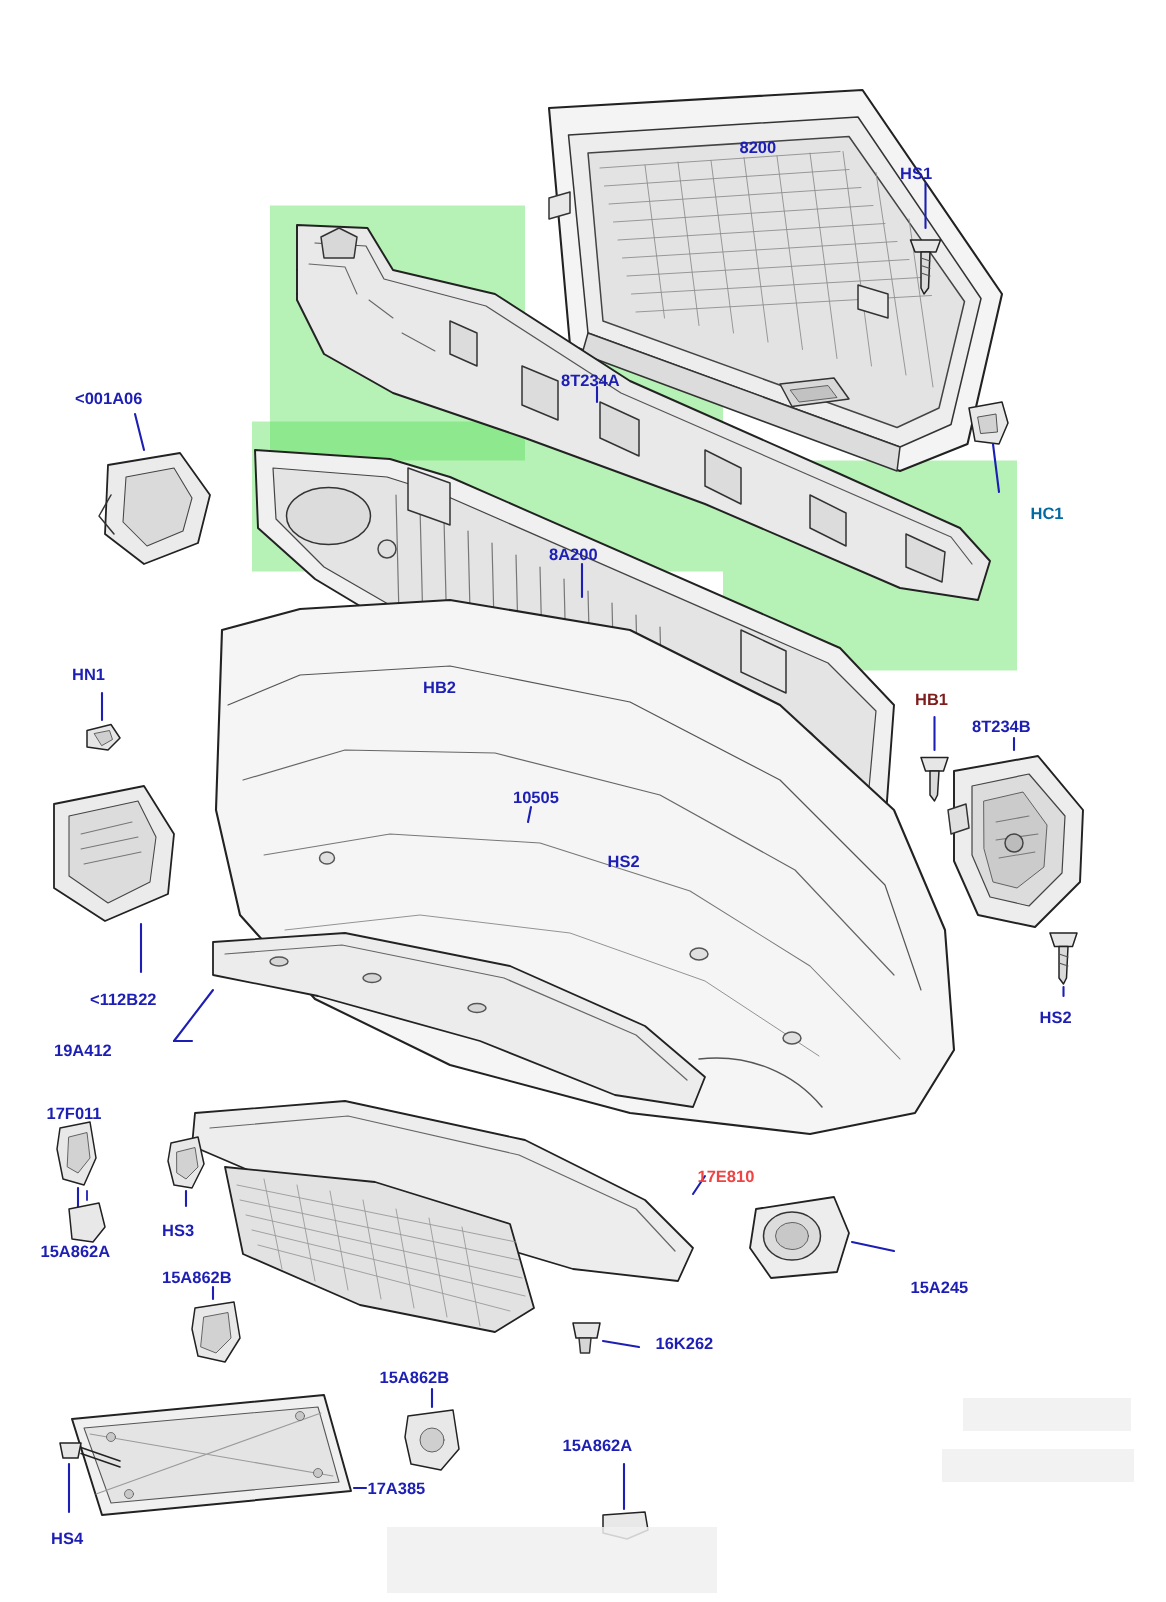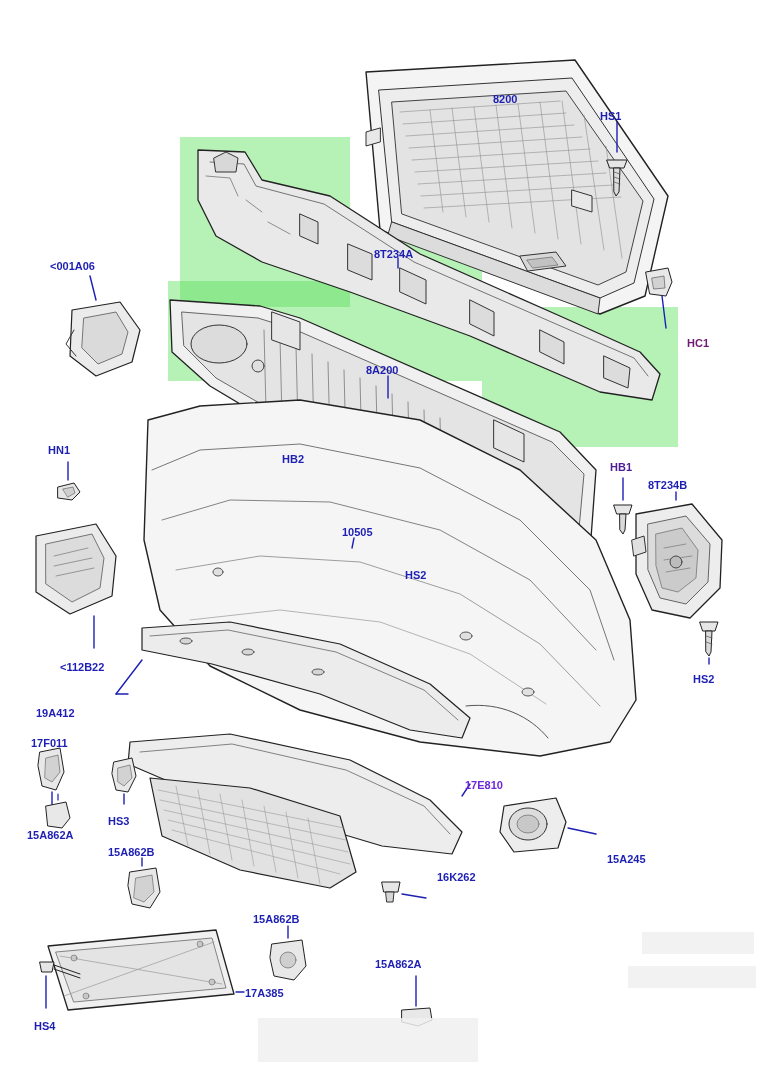--- a/index.html
+++ b/index.html
@@ -328,36 +328,36 @@
       <div class="watermark" style="left: 628px; top: 966px; width: 128px; height: 22px;"></div>
       <div class="watermark" style="left: 258px; top: 1018px; width: 220px; height: 44px;"></div>
     </div>
 
   <div id="labels">
       <div class="label" style="left: 493px; top: 93px; color: rgb(29, 31, 180);">8200</div>
       <div class="label" style="left: 600px; top: 110px; color: rgb(29, 31, 180);">HS1</div>
       <div class="label" style="left: 50px; top: 260px; color: rgb(29, 31, 180);">&lt;001A06</div>
       <div class="label" style="left: 374px; top: 248px; color: rgb(29, 31, 180);">8T234A</div>
       <div class="label" style="left: 366px; top: 364px; color: rgb(29, 31, 180);">8A200</div>
-      <div class="label" style="left: 652px; top: 337px; color: #701a75; padding-left: 35px;">HC1</div>
+      <div class="label" style="left: 652px; top: 337px; color: #0369a1; padding-left: 35px;">HC1</div>
       <div class="label" style="left: 48px; top: 444px; color: rgb(29, 31, 180);">HN1</div>
       <div class="label" style="left: 282px; top: 453px; color: rgb(29, 31, 180);">HB2</div>
-      <div class="label" style="left: 610px; top: 461px; color: #4c1d95;">HB1</div>
+      <div class="label" style="left: 610px; top: 461px; color: #7f1d1d;">HB1</div>
       <div class="label" style="left: 648px; top: 479px; color: rgb(29, 31, 180);">8T234B</div>
       <div class="label" style="left: 342px; top: 526px; color: rgb(29, 31, 180);">10505</div>
       <div class="label" style="left: 405px; top: 569px; color: rgb(29, 31, 180);">HS2</div>
       <div class="label" style="left: 60px; top: 661px; color: rgb(29, 31, 180);">&lt;112B22</div>
       <div class="label" style="left: 693px; top: 673px; color: rgb(29, 31, 180);">HS2</div>
-      <div class="label" style="left: 36px; top: 695px; color: rgb(29, 31, 180); margin-top: 12px;">19A412</div>
+      <div class="label" style="left: 36px; top: 695px; color: rgb(29, 31, 180);">19A412</div>
       <div class="label" style="left: 31px; top: 737px; color: rgb(29, 31, 180); text-align: center;">17F011</div>
-      <div class="label" style="left: 465px; top: 779px; color: #6d28d9;">17E810</div>
+      <div class="label" style="left: 465px; top: 779px; color: #ef4444;">17E810</div>
       <div class="label" style="left: 108px; top: 815px; color: rgb(29, 31, 180);">HS3</div>
       <div class="label" style="left: 27px; top: 829px; color: rgb(29, 31, 180);">15A862A</div>
       <div class="label" style="left: 607px; top: 833px; color: rgb(29, 31, 180); margin-top: 20px;">15A245</div>
       <div class="label" style="left: 108px; top: 846px; color: rgb(29, 31, 180);">15A862B</div>
-      <div class="label" style="left: 437px; top: 871px; color: rgb(29, 31, 180);">16K262</div>
+      <div class="label" style="left: 437px; top: 890px; color: rgb(29, 31, 180);">16K262</div>
       <div class="label" style="left: 253px; top: 913px; color: rgb(29, 31, 180);">15A862B</div>
       <div class="label" style="left: 375px; top: 958px; color: rgb(29, 31, 180);">15A862A</div>
       <div class="label" style="left: 245px; top: 987px; color: rgb(29, 31, 180);">17A385</div>
       <div class="label" style="left: 34px; top: 1020px; color: rgb(29, 31, 180);">HS4</div>
     </div>
 
 </div>
 
 </body></html>

